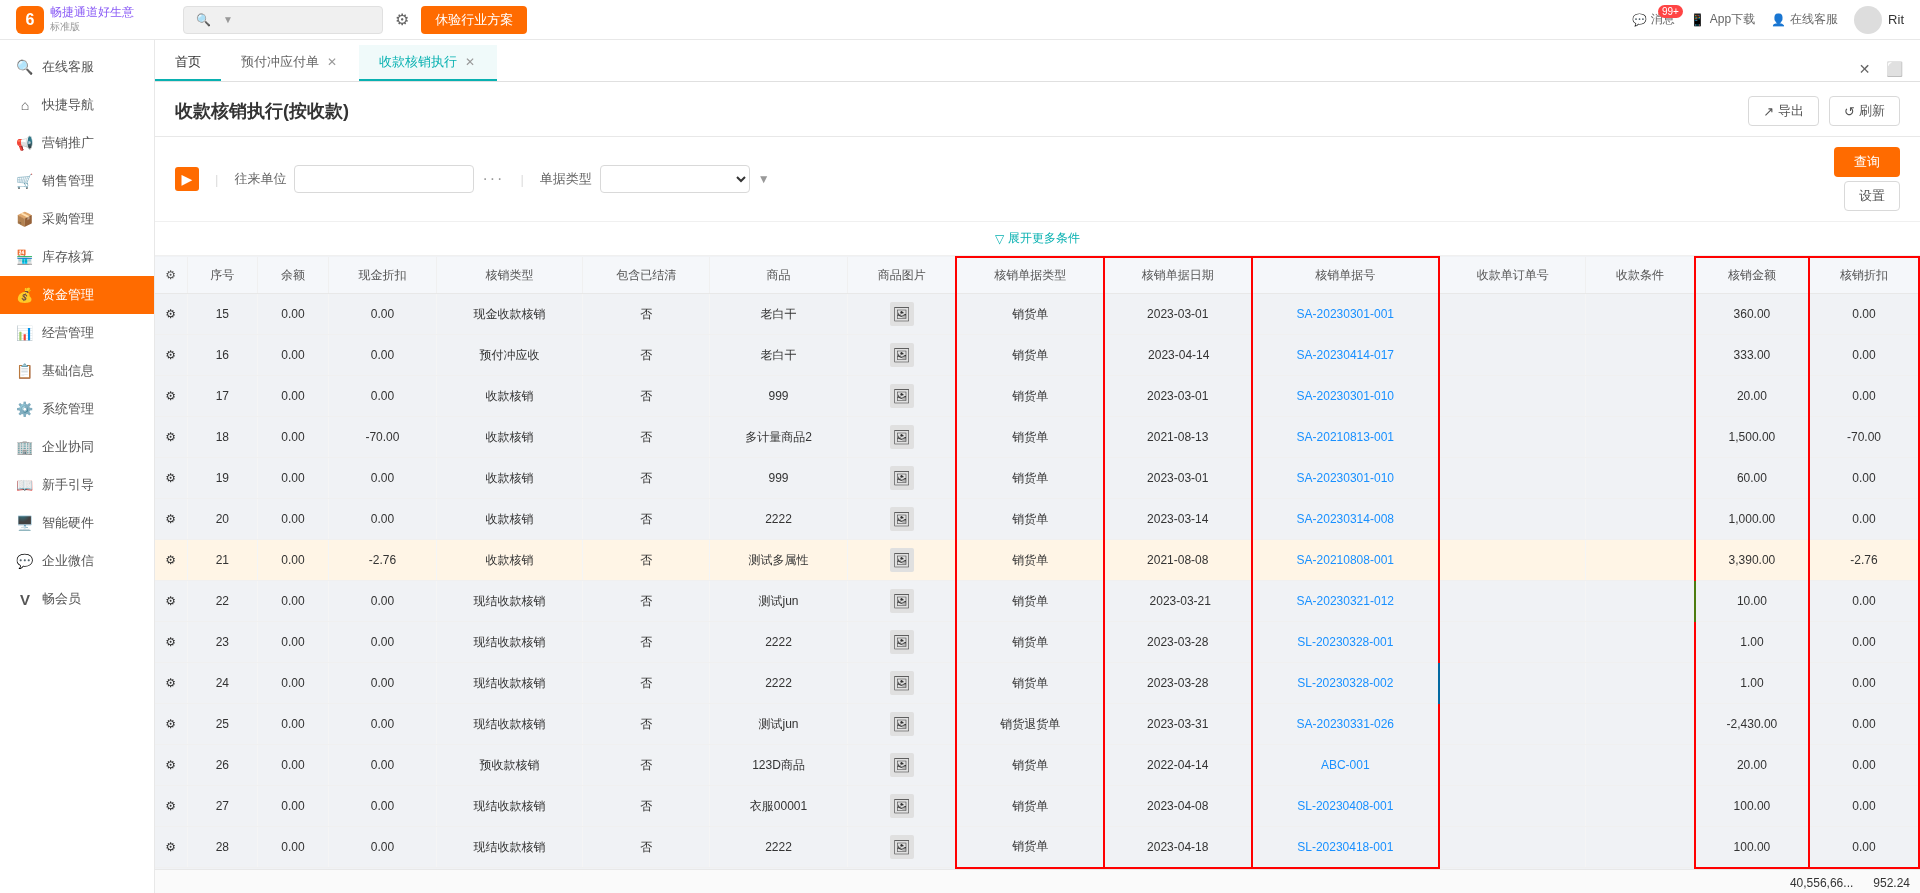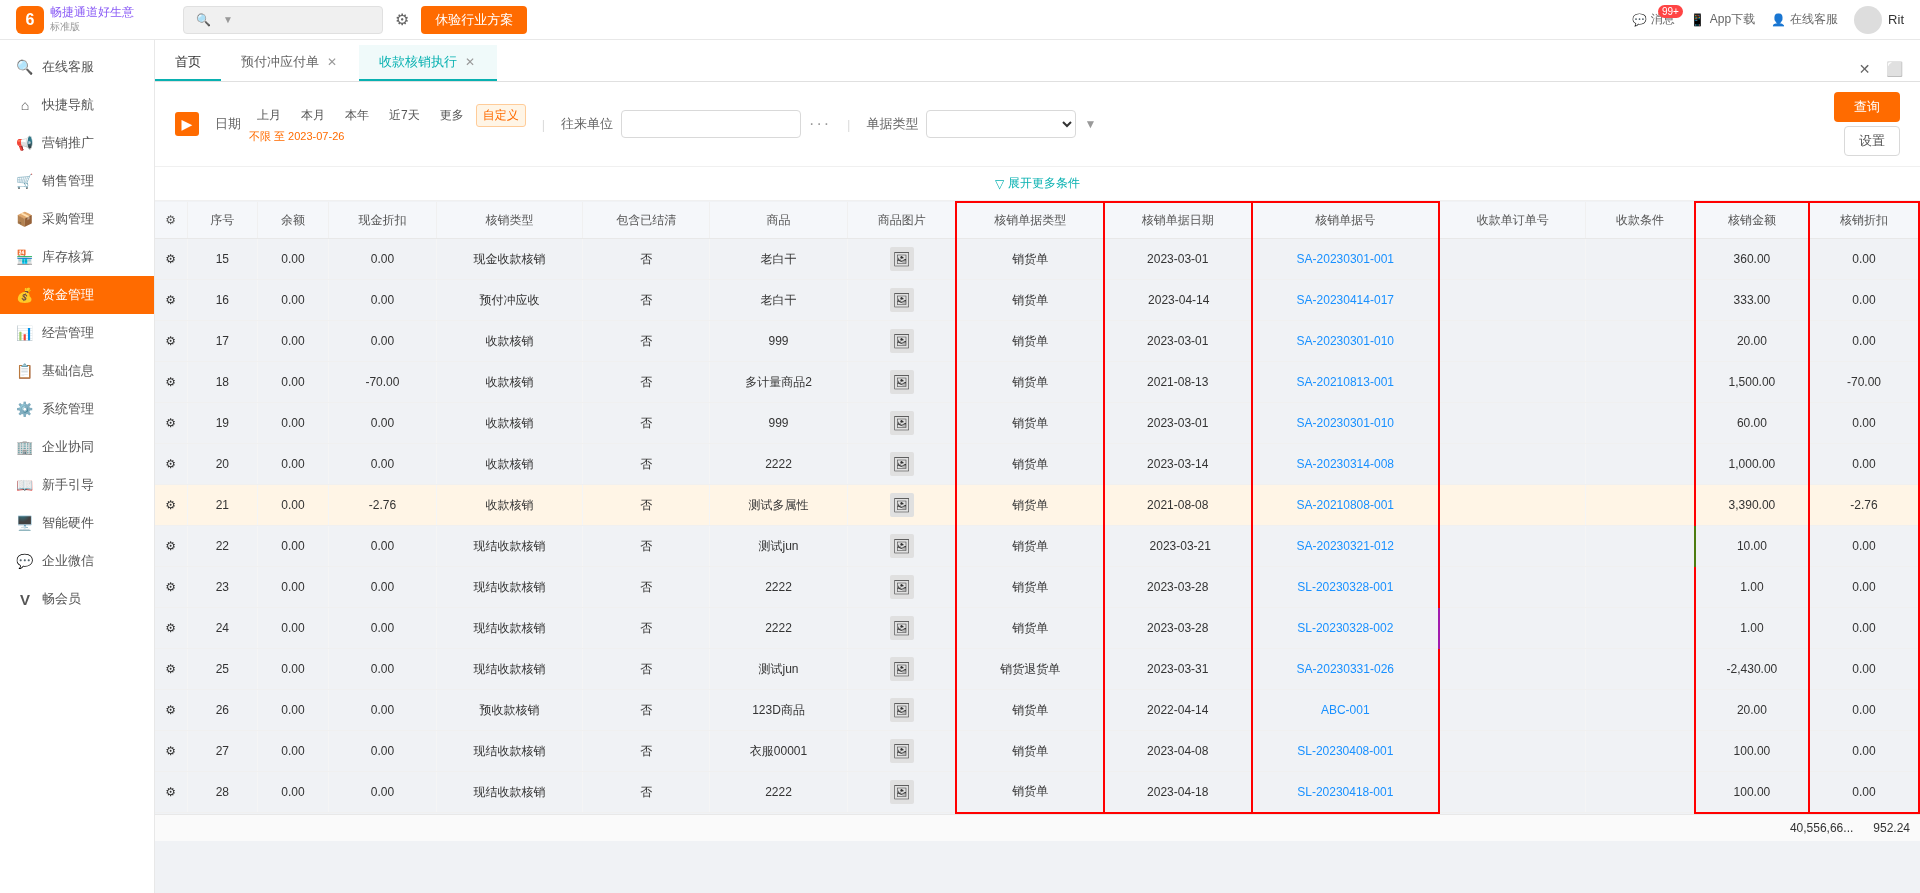--- a/index.html
+++ b/index.html
@@ -205,37 +205,36 @@
       </div>
       <div style="flex:1"></div>
       <div class="tab-bar-actions">
         <span class="tab-action-btn">✕</span>
         <span class="tab-action-btn">⬜</span>
       </div>
     </div>
 
     <div class="page-content">
 
+      <div class="page-header">
+        <h2 class="page-title">收款核销执行(按收款)</h2>
+        <div class="header-actions">
+          <button class="btn-export">
+            <span>↗</span>
+            <span>导出</span>
+          </button>
+          <button class="btn-refresh">
+            <span>↺</span>
+            <span>刷新</span>
+          </button>
+        </div>
+      </div>
 
       <div class="filter-bar">
         <div class="filter-expand-btn">▶</div>
-        <div class="filter-group">
-          <span class="filter-label">日期</span>
-          <div class="filter-period">
-            <div class="period-btns">
-              <span class="period-btn">上月</span>
-              <span class="period-btn">本月</span>
-              <span class="period-btn">本年</span>
-              <span class="period-btn">近7天</span>
-              <span class="period-btn">更多</span>
-              <span class="period-btn custom">自定义</span>
-            </div>
-            <div class="period-date">不限 至 2023-07-26</div>
-          </div>
-        </div>
         <span class="filter-divider">|</span>
         <div class="filter-group">
           <span class="filter-label">往来单位</span>
           <input class="filter-input" type="text" style="">
           <span class="three-dots">···</span>
         </div>
         <span class="filter-divider">|</span>
         <div class="filter-group">
           <span class="filter-label">单据类型</span>
           <select class="filter-select">
@@ -438,21 +437,21 @@
                 <td class="gear-cell">⚙</td>
                 <td>24</td>
                 <td>0.00</td>
                 <td>0.00</td>
                 <td>现结收款核销</td>
                 <td>否</td>
                 <td>2222</td>
                 <td><span style="display:inline-block;width:24px;height:24px;background:#e0e0e0;border-radius:2px;font-size:14px;line-height:24px;text-align:center;">🖼</span></td>
                 <td style="border-left: 2px solid red; border-right: 2px solid red;">销货单</td>
                 <td style="border-left: 2px solid red; border-right: 2px solid red;">2023-03-28</td>
-                <td style="border-left: 2px solid red; border-right: 2px solid #a21caf; margin-left: 40px;"><a class="link-cell">SL-20230328-002</a></td>
+                <td style="border-left: 2px solid red; border-right: 2px solid #0369a1; margin-left: 40px;"><a class="link-cell">SL-20230328-002</a></td>
                 <td></td>
                 <td></td>
                 <td style="border-left: 2px solid red; border-right: 2px solid red;">1.00</td>
                 <td style="border-left: 2px solid red; border-right: 2px solid red;">0.00</td>
               </tr>
               <tr>
                 <td class="gear-cell">⚙</td>
                 <td>25</td>
                 <td>0.00</td>
                 <td>0.00</td>

